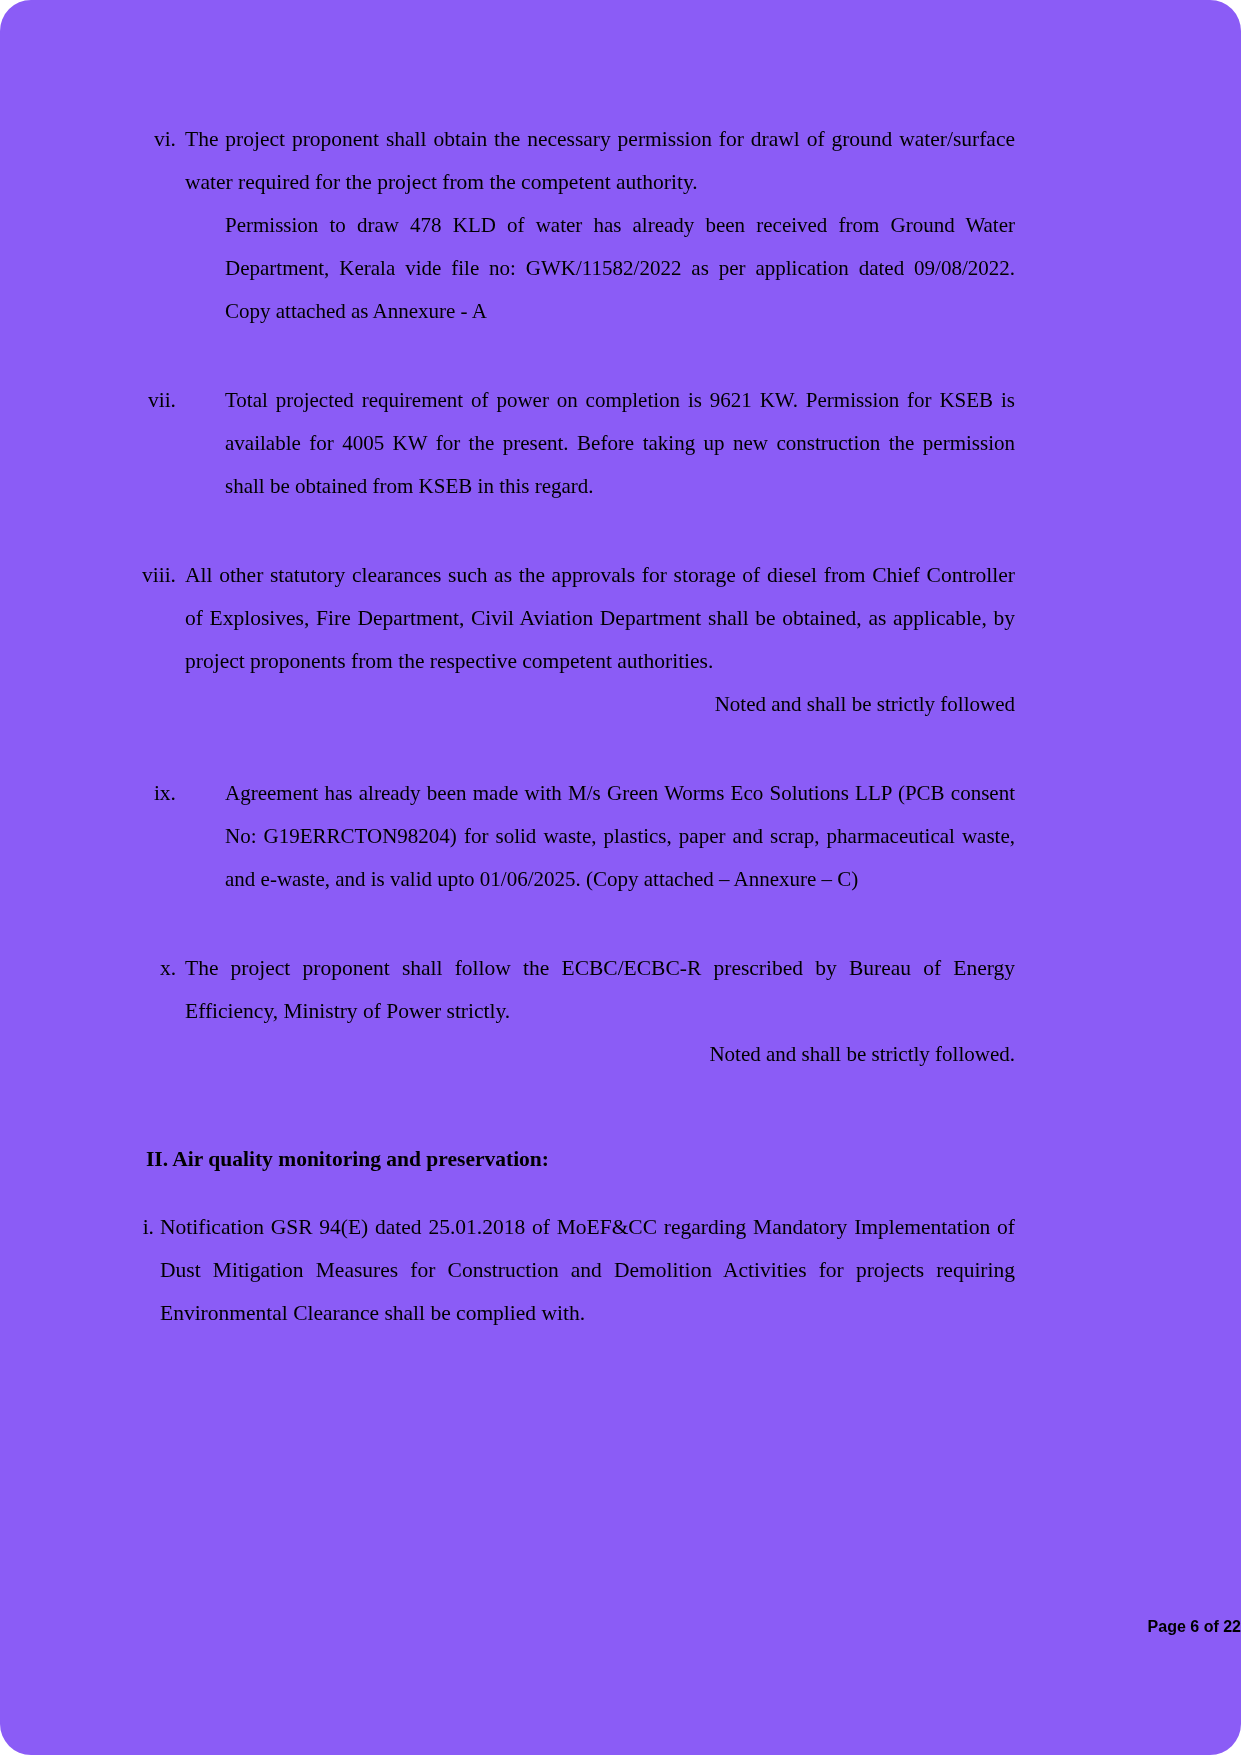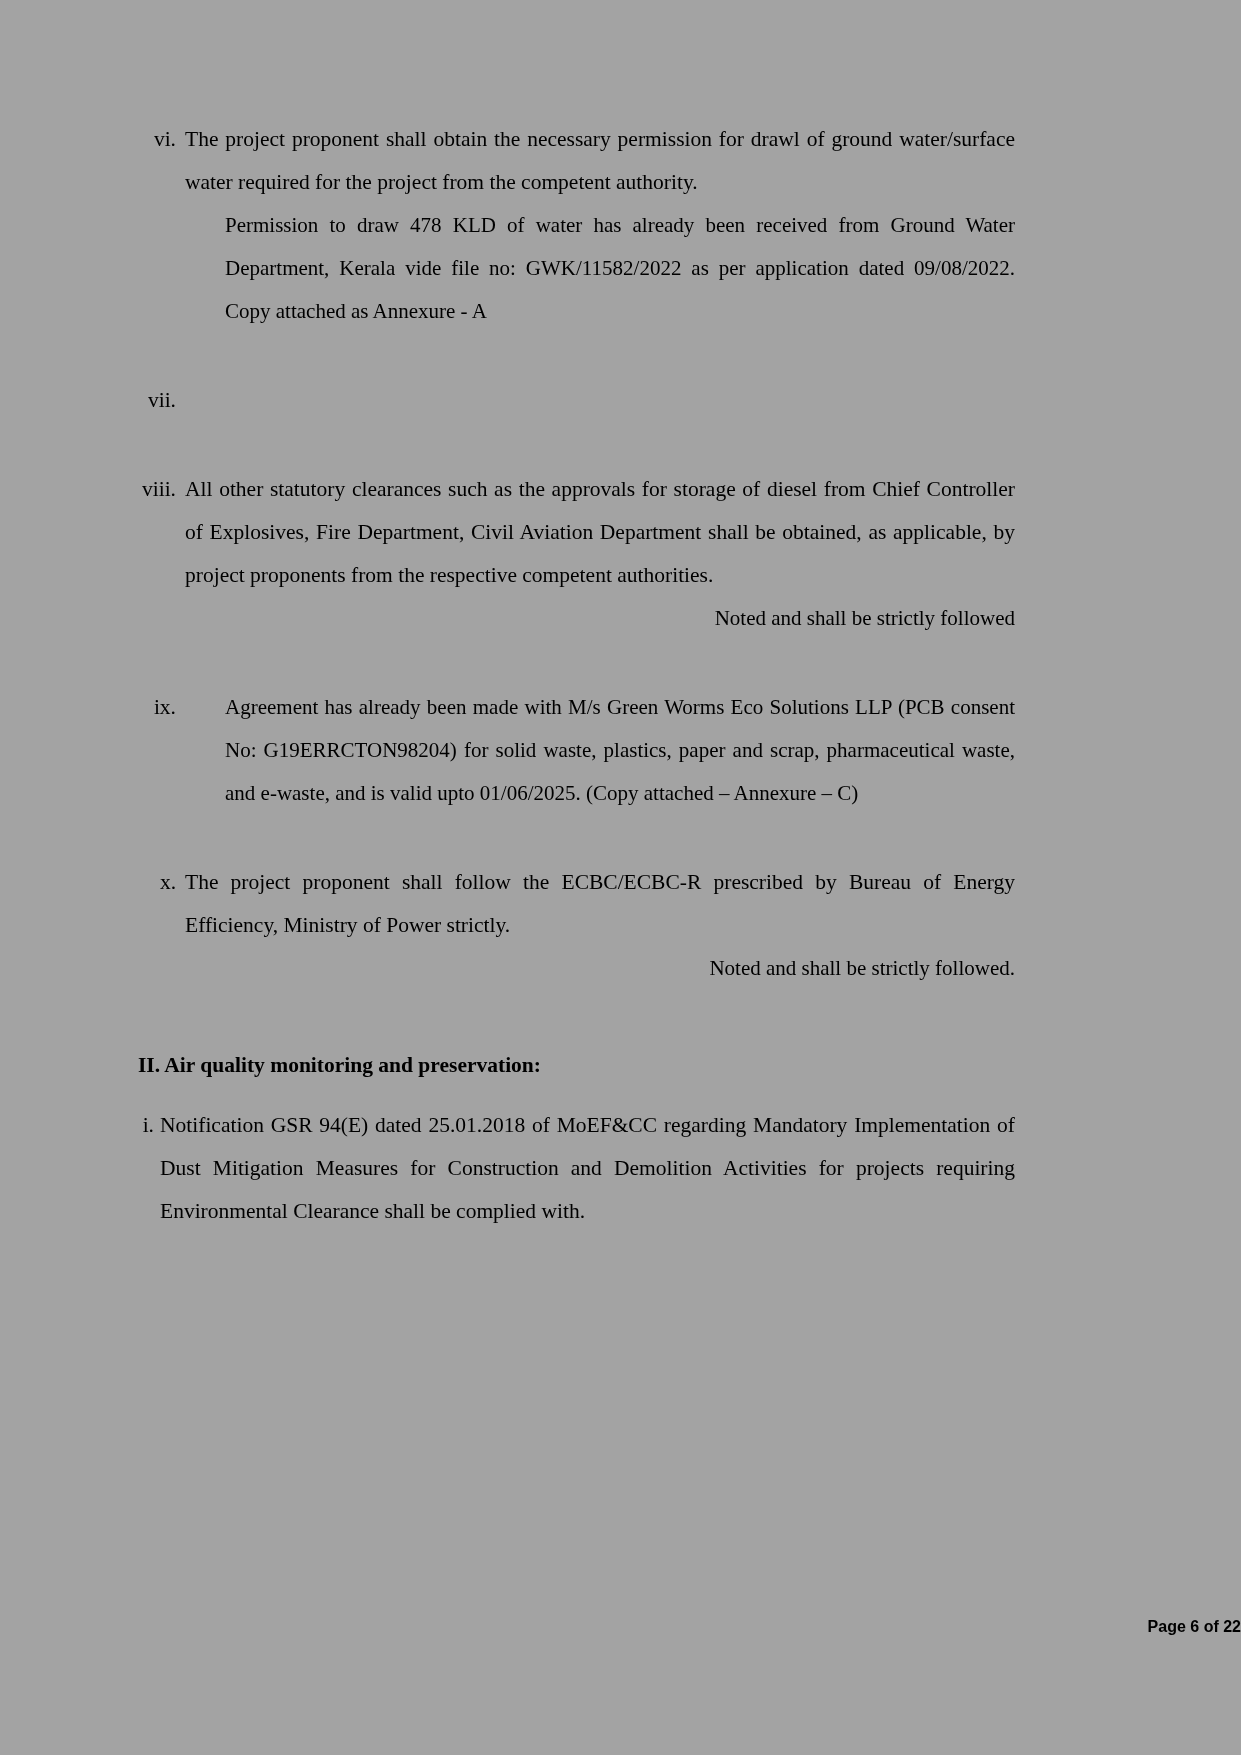--- a/index.html
+++ b/index.html
@@ -10,23 +10,24 @@
   }
   body {
     font-family: "Liberation Serif", "DejaVu Serif", serif;
     color: #000000;
   }
   .page {
     position: relative;
     width: 1241px;
     height: 1755px;
     margin: 0 auto;
-    background: #a3a3a3;
+    background: #8b5cf6;
     box-sizing: border-box;
     overflow: hidden;
+    border-radius: 31px;
   }
   .content {
     position: absolute;
     left: 130px;
     top: 118px;
     width: 885px;
   }
 
   
   .item {
@@ -71,21 +72,21 @@
   }
 
   .gap-sm { height: 22px; }
   .gap-md { height: 46px; }
   .gap-lg { height: 58px; }
 
   .section-heading {
     font-size: 21.5px;
     font-weight: bold;
     line-height: 34px;
-    margin: 0;
+    margin: 8px;
     padding-left: 8px;
   }
 
   .sub-item {
     display: flex;
     align-items: flex-start;
   }
   .sub-item .item-num {
     width: 24px;
     padding-right: 6px;
@@ -121,20 +122,21 @@
         <p class="item-text">The project proponent shall obtain the necessary permission for drawl of ground water/surface water required for the project from the competent authority.</p>
         <p class="response">Permission to draw 478 KLD of water has already been received from Ground Water Department, Kerala vide file no: GWK/11582/2022 as per application dated 09/08/2022. Copy attached as Annexure - A</p>
       </div>
     </div>
 
     <div class="gap-md"></div>
 
     <div class="item">
       <div class="item-num num-w">vii.</div>
       <div class="item-body">
+        <p class="response">Total projected requirement of power on completion is 9621 KW. Permission for KSEB is available for 4005 KW for the present. Before taking up new construction the permission shall be obtained from KSEB in this regard.</p>
       </div>
     </div>
 
     <div class="gap-md"></div>
 
     <div class="item">
       <div class="item-num num-w">viii.</div>
       <div class="item-body">
         <p class="item-text">All other statutory clearances such as the approvals for storage of diesel from Chief Controller of Explosives, Fire Department, Civil Aviation Department shall be obtained, as applicable, by project proponents from the respective competent authorities.</p>
         <p class="response ragged">Noted and shall be strictly followed</p>

